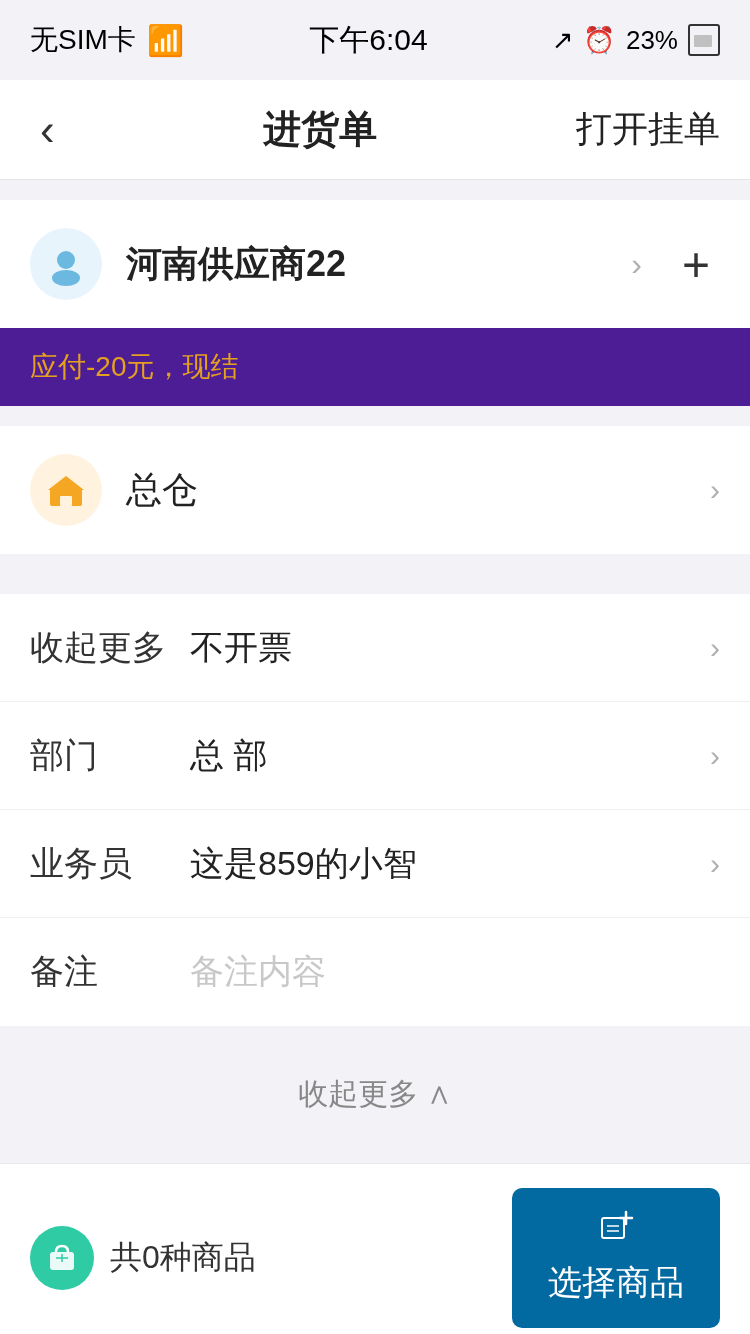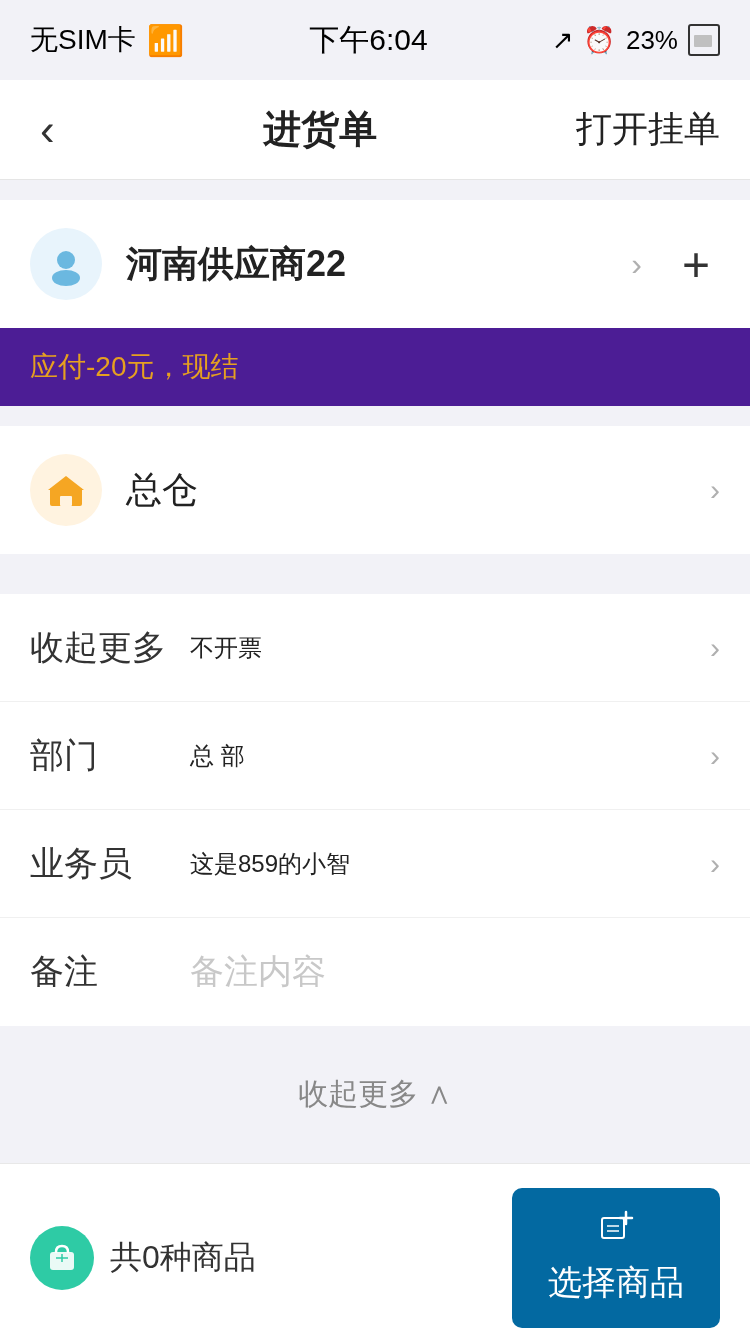--- a/index.html
+++ b/index.html
@@ -178,21 +178,21 @@
       border-bottom: none;
     }
     .form-label {
       font-size: 34px;
       color: #333;
       width: 160px;
       flex-shrink: 0;
     }
     .form-value {
       flex: 1;
-      font-size: 24px;
+      font-size: 34px;
       color: #222;
     }
     .form-placeholder {
       flex: 1;
       font-size: 34px;
       color: #c8c8c8;
     }
 
     
     .collapse-row {

